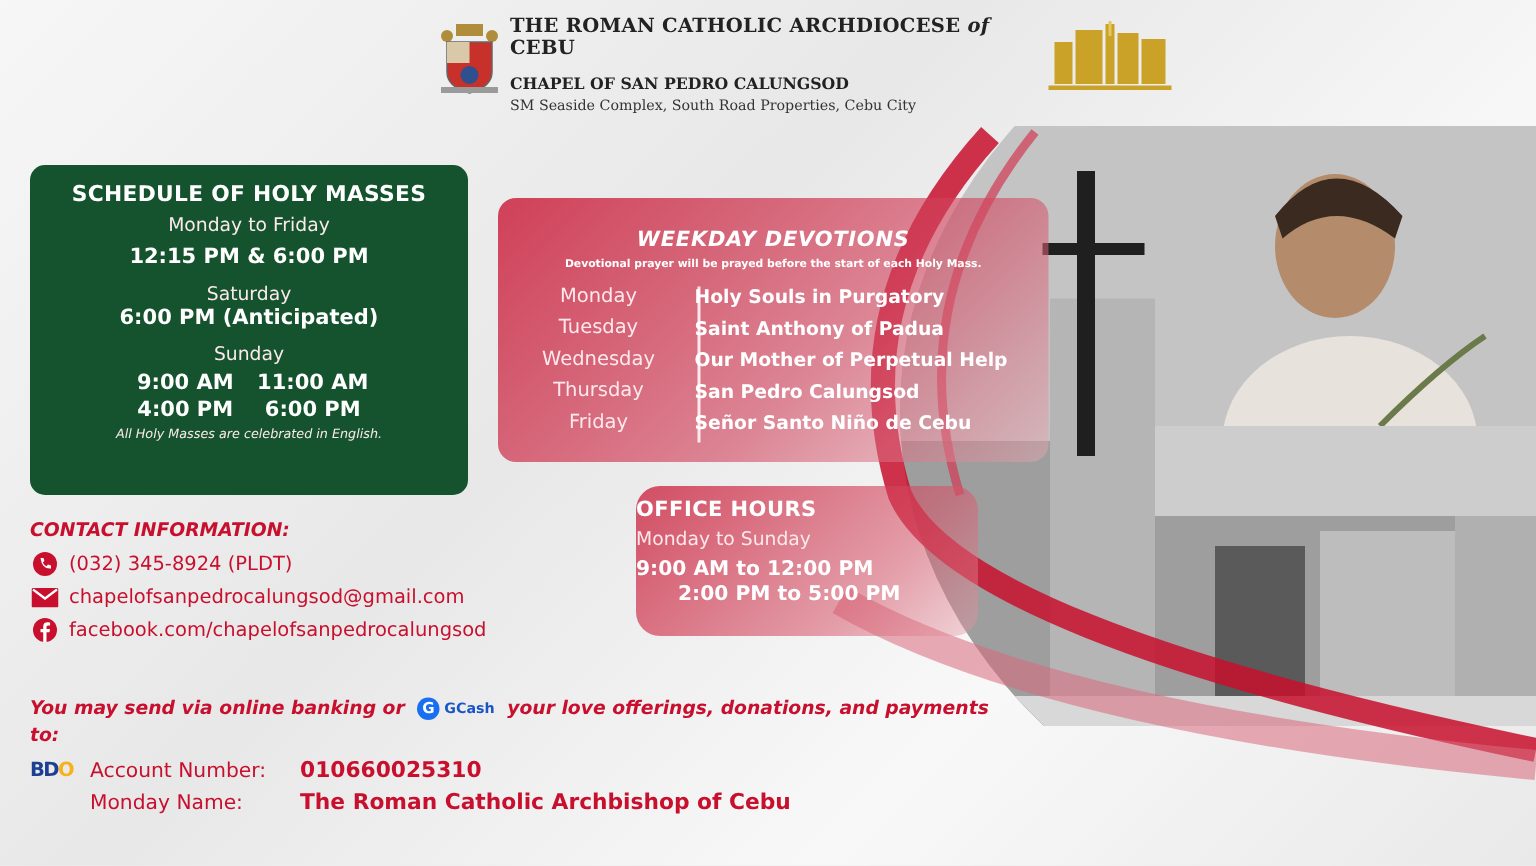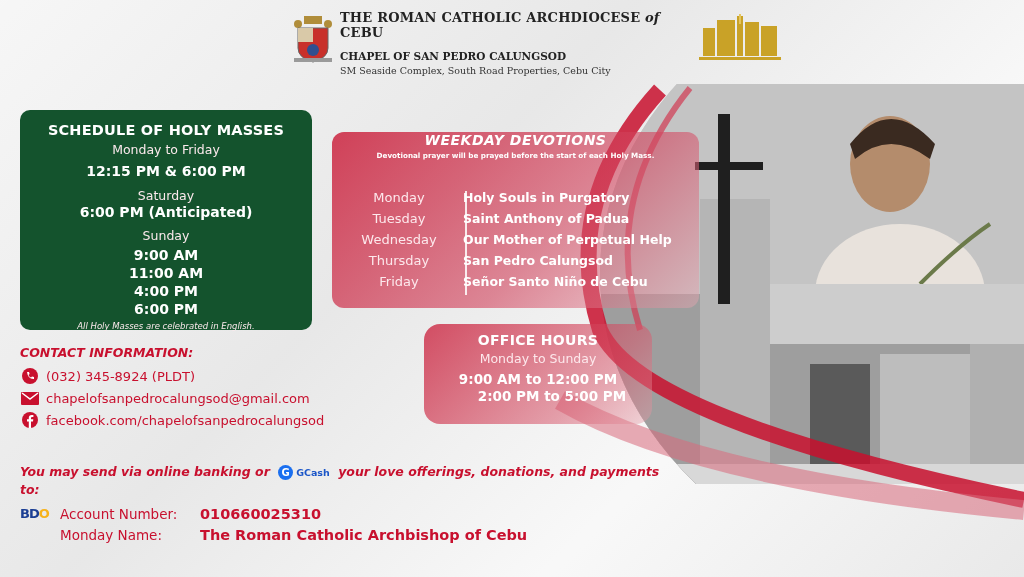--- a/index.html
+++ b/index.html
@@ -36,42 +36,42 @@
   
   .schedule {
     left: 20px; top: 110px; width: 292px; height: 220px;
     background: #14532d; border-radius: 10px; color: #fff; text-align: center;
     padding-top: 12px;
   }
   .schedule .title { font-size: 14.5px; font-weight: bold; letter-spacing: 0.2px; }
   .schedule .day { font-size: 12.5px; margin-top: 4px; color: #fbe9ec; }
   .schedule .time { font-size: 14px; font-weight: bold; margin-top: 6px; }
   .schedule .time.tight { margin-top: 1px; }
-  .schedule .sun-grid { display: grid; grid-template-columns: 1fr; width: 170px; margin: 4px auto 0; font-weight: bold; font-size: 14px; row-gap: 2px; }
+  .schedule .sun-grid { display: grid; grid-template-columns: 1fr 1fr; width: 170px; margin: 4px auto 0; font-weight: bold; font-size: 14px; row-gap: 2px; }
   .schedule .note { font-size: 8.5px; font-style: italic; margin-top: 4px; color: #fbe9ec; }
 
   
   .devotions {
     left: 332px; top: 132px; width: 367px; height: 176px;
     background: linear-gradient(135deg, rgba(200,16,46,0.78) 0%, rgba(210,70,95,0.62) 60%, rgba(230,170,180,0.45) 100%);
-    border-radius: 12px; color: #fff; text-align: center; padding-top: 0;
+    border-radius: 12px; color: #fff; text-align: center; padding-top: 20px;
   }
   .devotions .title { font-size: 14px; font-weight: bold; font-style: italic; letter-spacing: 0.5px; }
   .devotions .sub { font-size: 7.2px; font-weight: bold; margin-top: 3px; }
   .dev-table { position: absolute; left: 12px; top: 55px; width: 350px; }
   .dev-row { display: flex; height: 21px; align-items: center; }
   .dev-day { width: 110px; text-align: center; font-size: 13px; color: #fde8ec; }
   .dev-name { text-align: left; font-size: 12.5px; font-weight: bold; padding-left: 9px; }
   .dev-sep { position: absolute; left: 121px; top: 4px; width: 1.5px; height: 104px; background: rgba(255,255,255,0.85); }
 
   
   .office {
     left: 424px; top: 324px; width: 228px; height: 100px;
     background: linear-gradient(135deg, rgba(200,16,46,0.72) 0%, rgba(215,90,110,0.55) 70%, rgba(230,160,170,0.4) 100%);
-    border-radius: 16px; color: #fff; text-align: center; padding-top: 8px;
+    border-radius: 16px; color: #fff; text-align: left; padding-top: 8px;
   }
   .office .title { font-size: 14px; font-weight: bold; letter-spacing: 0.3px; }
   .office .days { font-size: 12.5px; margin-top: 3px; color: #fde8ec; }
   .office .hrs { font-size: 13.5px; font-weight: bold; margin-top: 5px; }
   .office .hrs.second { margin-top: 1px; padding-left: 28px; }
 
   
   .contact { left: 20px; top: 345px; color: #c8102e; }
   .contact .title { font-size: 12.5px; font-weight: bold; font-style: italic; margin-bottom: 5px; }
   .contact .row { display: flex; align-items: center; height: 22px; font-size: 13px; }

